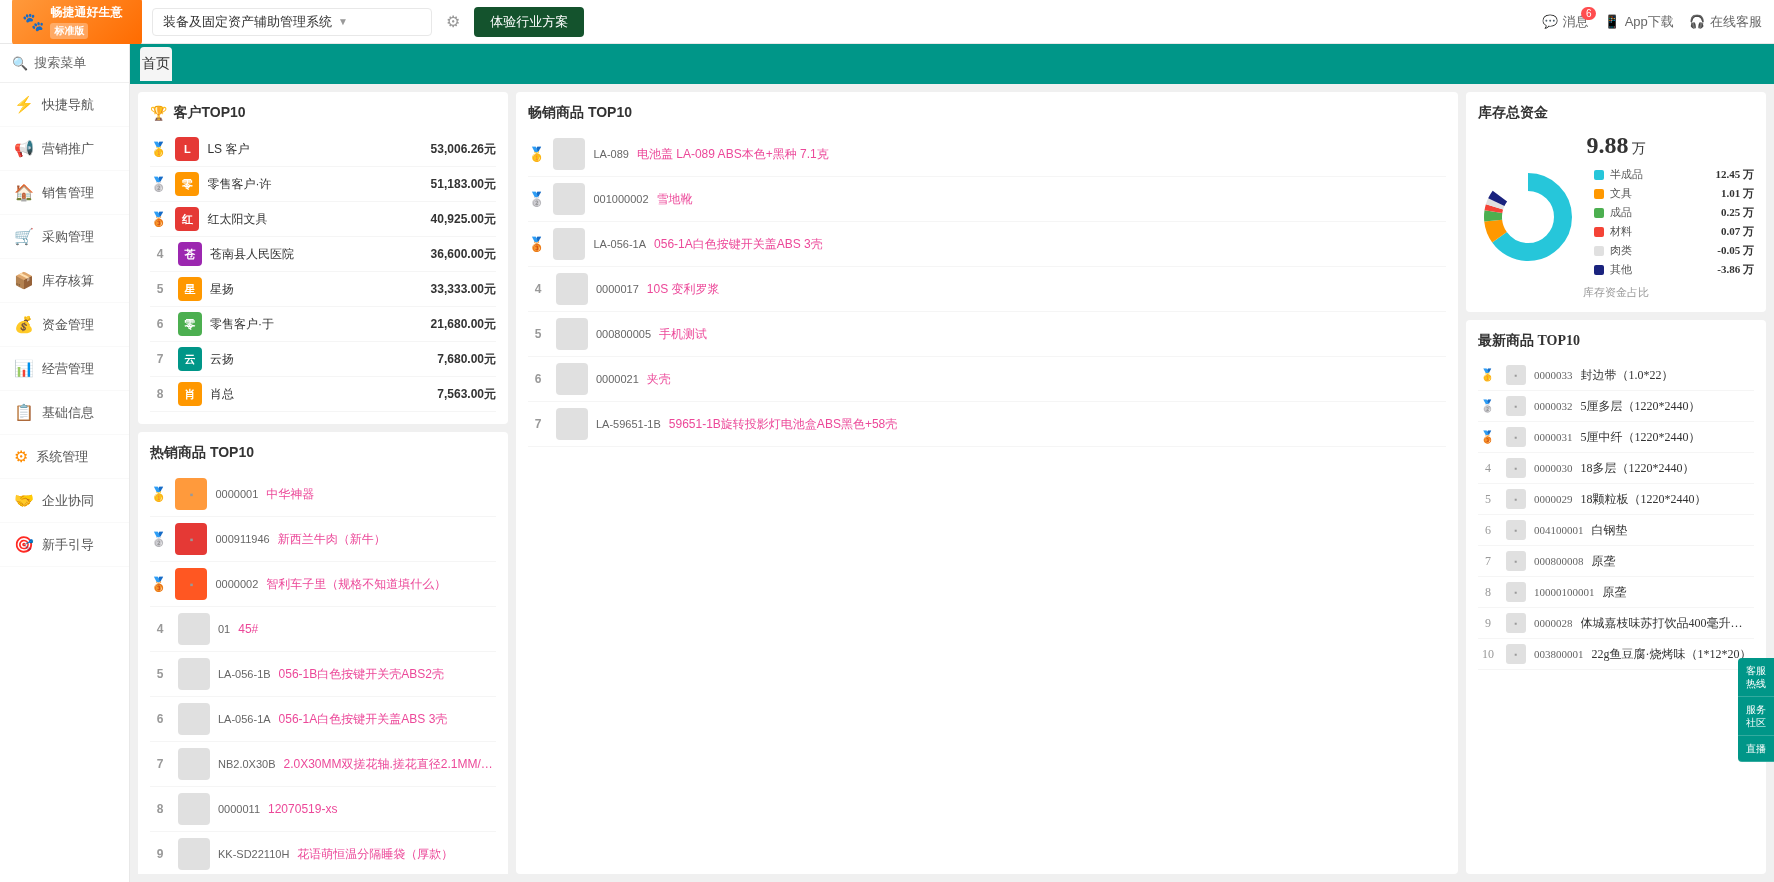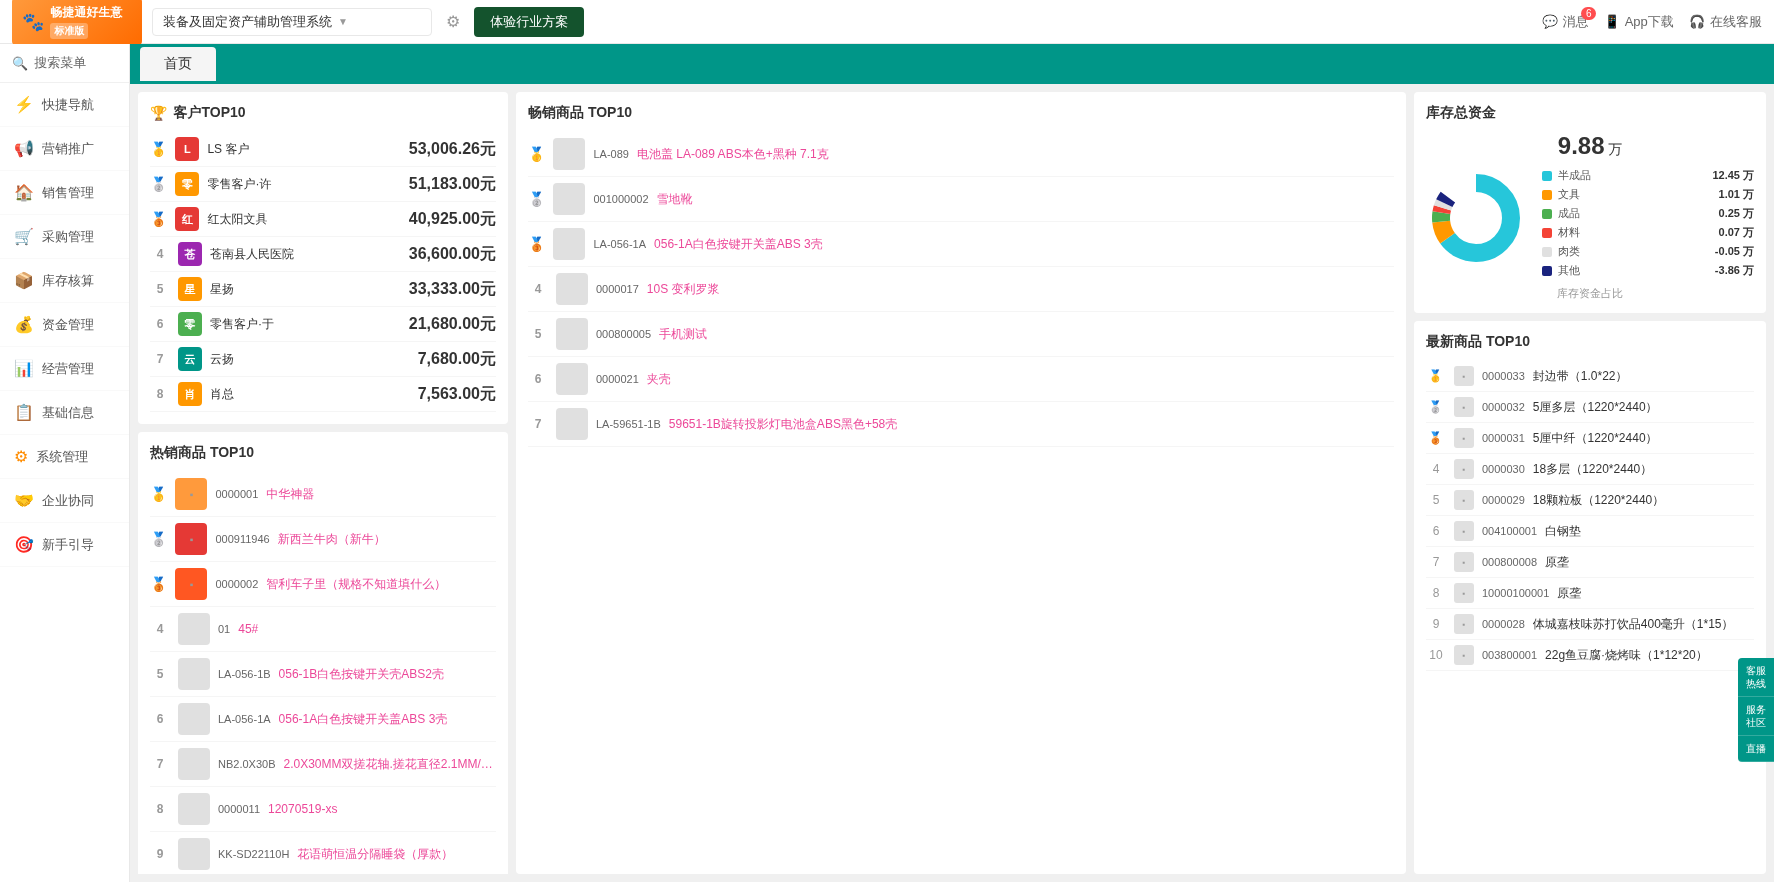--- a/index.html
+++ b/index.html
@@ -48,40 +48,40 @@
       display: flex; align-items: center; gap: 8px; padding: 12px 14px;
       color: #555; cursor: pointer; border-bottom: 1px solid #f9f9f9;
       transition: background 0.2s;
     }
     .sidebar-item .icon { font-size: 16px; color: #ff8c00; }
     .sidebar-item .label { font-size: 13px; }
 
     
     .content-area { flex: 1; display: flex; flex-direction: column; overflow: hidden; }
     .nav-tabs { background: #009688; display: flex; align-items: center; height: 40px; padding: 0 10px; flex-shrink: 0; }
-    .nav-tab { padding: 8px 24px; color: #fff; cursor: pointer; border-radius: 4px 4px 0 0; font-size: 14px; }
+    .nav-tab { padding: 8px 2px; color: #fff; cursor: pointer; border-radius: 4px 4px 0 0; font-size: 14px; }
     .nav-tab.active { background: #f5f5f5; color: #333; }
 
     .content-body { flex: 1; display: flex; overflow: hidden; background: #f0f0f0; gap: 8px; padding: 8px; }
 
     
     .left-panel { width: 370px; flex-shrink: 0; display: flex; flex-direction: column; gap: 8px; overflow-y: auto; }
     .center-panel { flex: 1; display: flex; flex-direction: column; gap: 8px; overflow-y: auto; }
-    .right-panel { width: 352px; flex-shrink: 0; display: flex; flex-direction: column; gap: 8px; overflow-y: auto; }
+    .right-panel { width: 300px; flex-shrink: 0; display: flex; flex-direction: column; gap: 8px; overflow-y: auto; font-family: Liberation Serif, serif; }
 
     .panel { background: #fff; border-radius: 4px; padding: 12px; }
     .panel-title { font-size: 14px; font-weight: bold; color: #333; margin-bottom: 10px; display: flex; align-items: center; gap: 6px; }
 
     
     .rank-item { display: flex; align-items: center; gap: 8px; padding: 5px 0; border-bottom: 1px solid #f5f5f5; }
     .rank-num { width: 20px; text-align: center; font-size: 12px; color: #999; font-weight: bold; }
     .rank-medal { font-size: 14px; }
     .rank-avatar { width: 24px; height: 24px; border-radius: 4px; display: flex; align-items: center; justify-content: center; color: #fff; font-size: 11px; font-weight: bold; flex-shrink: 0; }
     .rank-name { flex: 1; font-size: 12px; color: #333; overflow: hidden; text-overflow: ellipsis; white-space: nowrap; }
-    .rank-amount { font-size: 16px; color: #333; font-weight: bold; white-space: nowrap; }
+    .rank-amount { font-size: 12px; color: #333; font-weight: bold; white-space: nowrap; }
 
     
     .product-item { display: flex; align-items: center; gap: 8px; padding: 6px 0; border-bottom: 1px solid #f5f5f5; }
     .product-img { width: 32px; height: 32px; border-radius: 4px; background: #e0e0e0; flex-shrink: 0; display: flex; align-items: center; justify-content: center; font-size: 10px; color: #999; }
     .product-code { font-size: 11px; color: #666; white-space: nowrap; }
     .product-name { font-size: 12px; color: #ec4899; flex: 1; overflow: hidden; text-overflow: ellipsis; white-space: nowrap; }
 
     
     .inventory-total { text-align: center; margin: 8px 0; }
     .inventory-total .amount { font-size: 24px; font-weight: bold; color: #333; }

